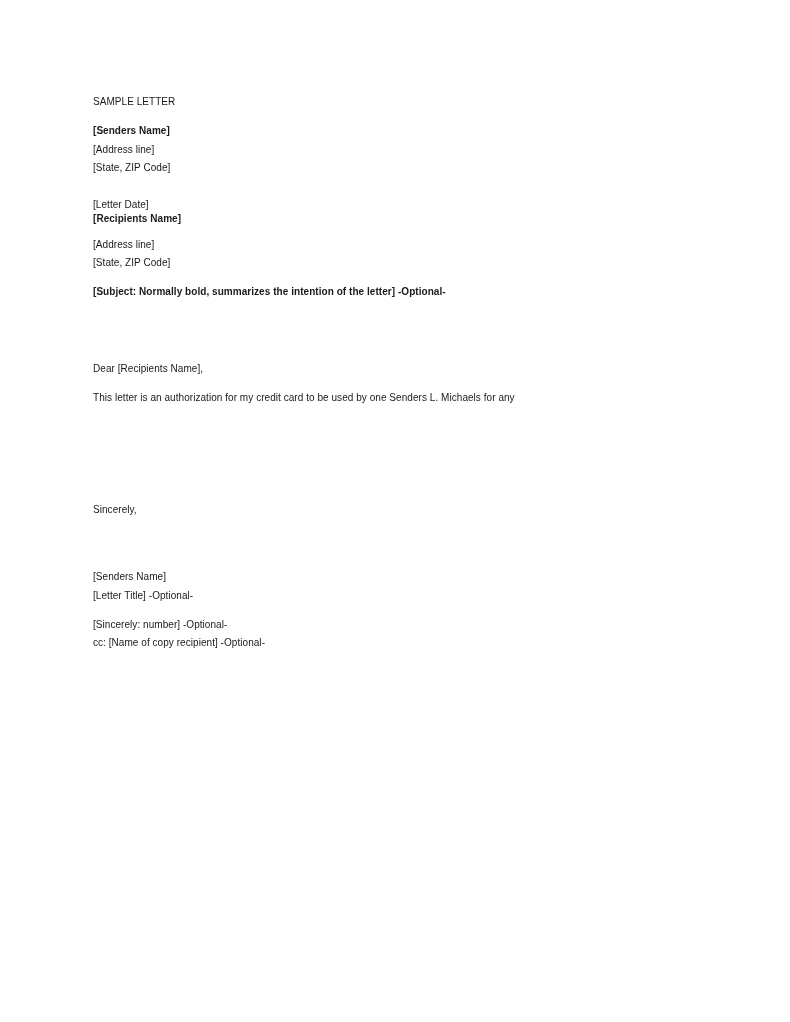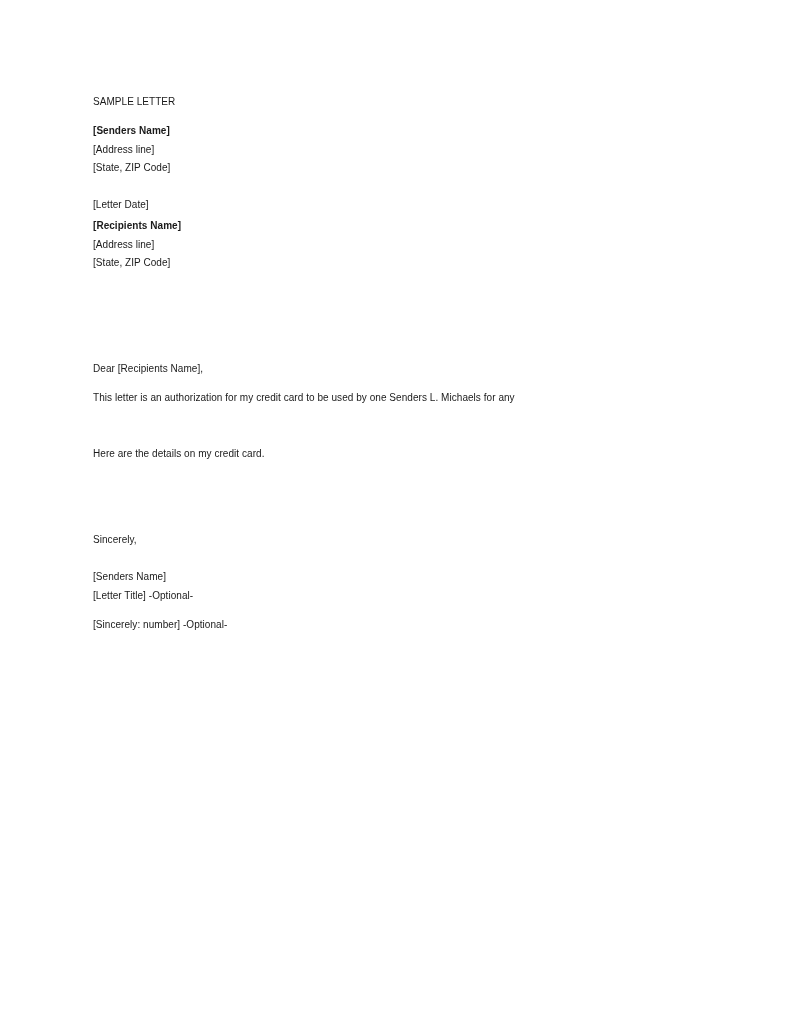--- a/index.html
+++ b/index.html
@@ -37,31 +37,32 @@
 
 <div class="page">
   <div class="line" style="top:93px">SAMPLE LETTER</div>
 
   <div class="line bold" style="top:122px">[Senders Name]</div>
   <div class="line" style="top:141px">[Address line]</div>
   <div class="line" style="top:159px">[State, ZIP Code]</div>
 
   <div class="line" style="top:196px">[Letter Date]</div>
 
-  <div class="line bold" style="top:217px">[Recipients Name]</div>
+  <div class="line bold" style="top:210px">[Recipients Name]</div>
   <div class="line" style="top:236px">[Address line]</div>
   <div class="line" style="top:254px">[State, ZIP Code]</div>
 
+  <div class="line bold" style="top:283px">[Subject: Normally bold, summarizes the intention of the letter] -Optional-</div>
 
   <div class="line" style="top:360px">Dear [Recipients Name],</div>
 
   <div class="line" style="top:389px">This letter is an authorization for my credit card to be used by one Senders L. Michaels for any</div>
 
-  <div class="line" style="top:445px">Here are the details on my credit card.</div>
 
 
-  <div class="line" style="top:531px">Sincerely,</div>
+  <div class="line" style="top:501px">Sincerely,</div>
 
   <div class="line" style="top:568px">[Senders Name]</div>
   <div class="line" style="top:587px">[Letter Title] -Optional-</div>
 
   <div class="line" style="top:616px">[Sincerely: number] -Optional-</div>
+  <div class="line" style="top:634px">cc: [Name of copy recipient] -Optional-</div>
 </div>
 
 </body></html>

